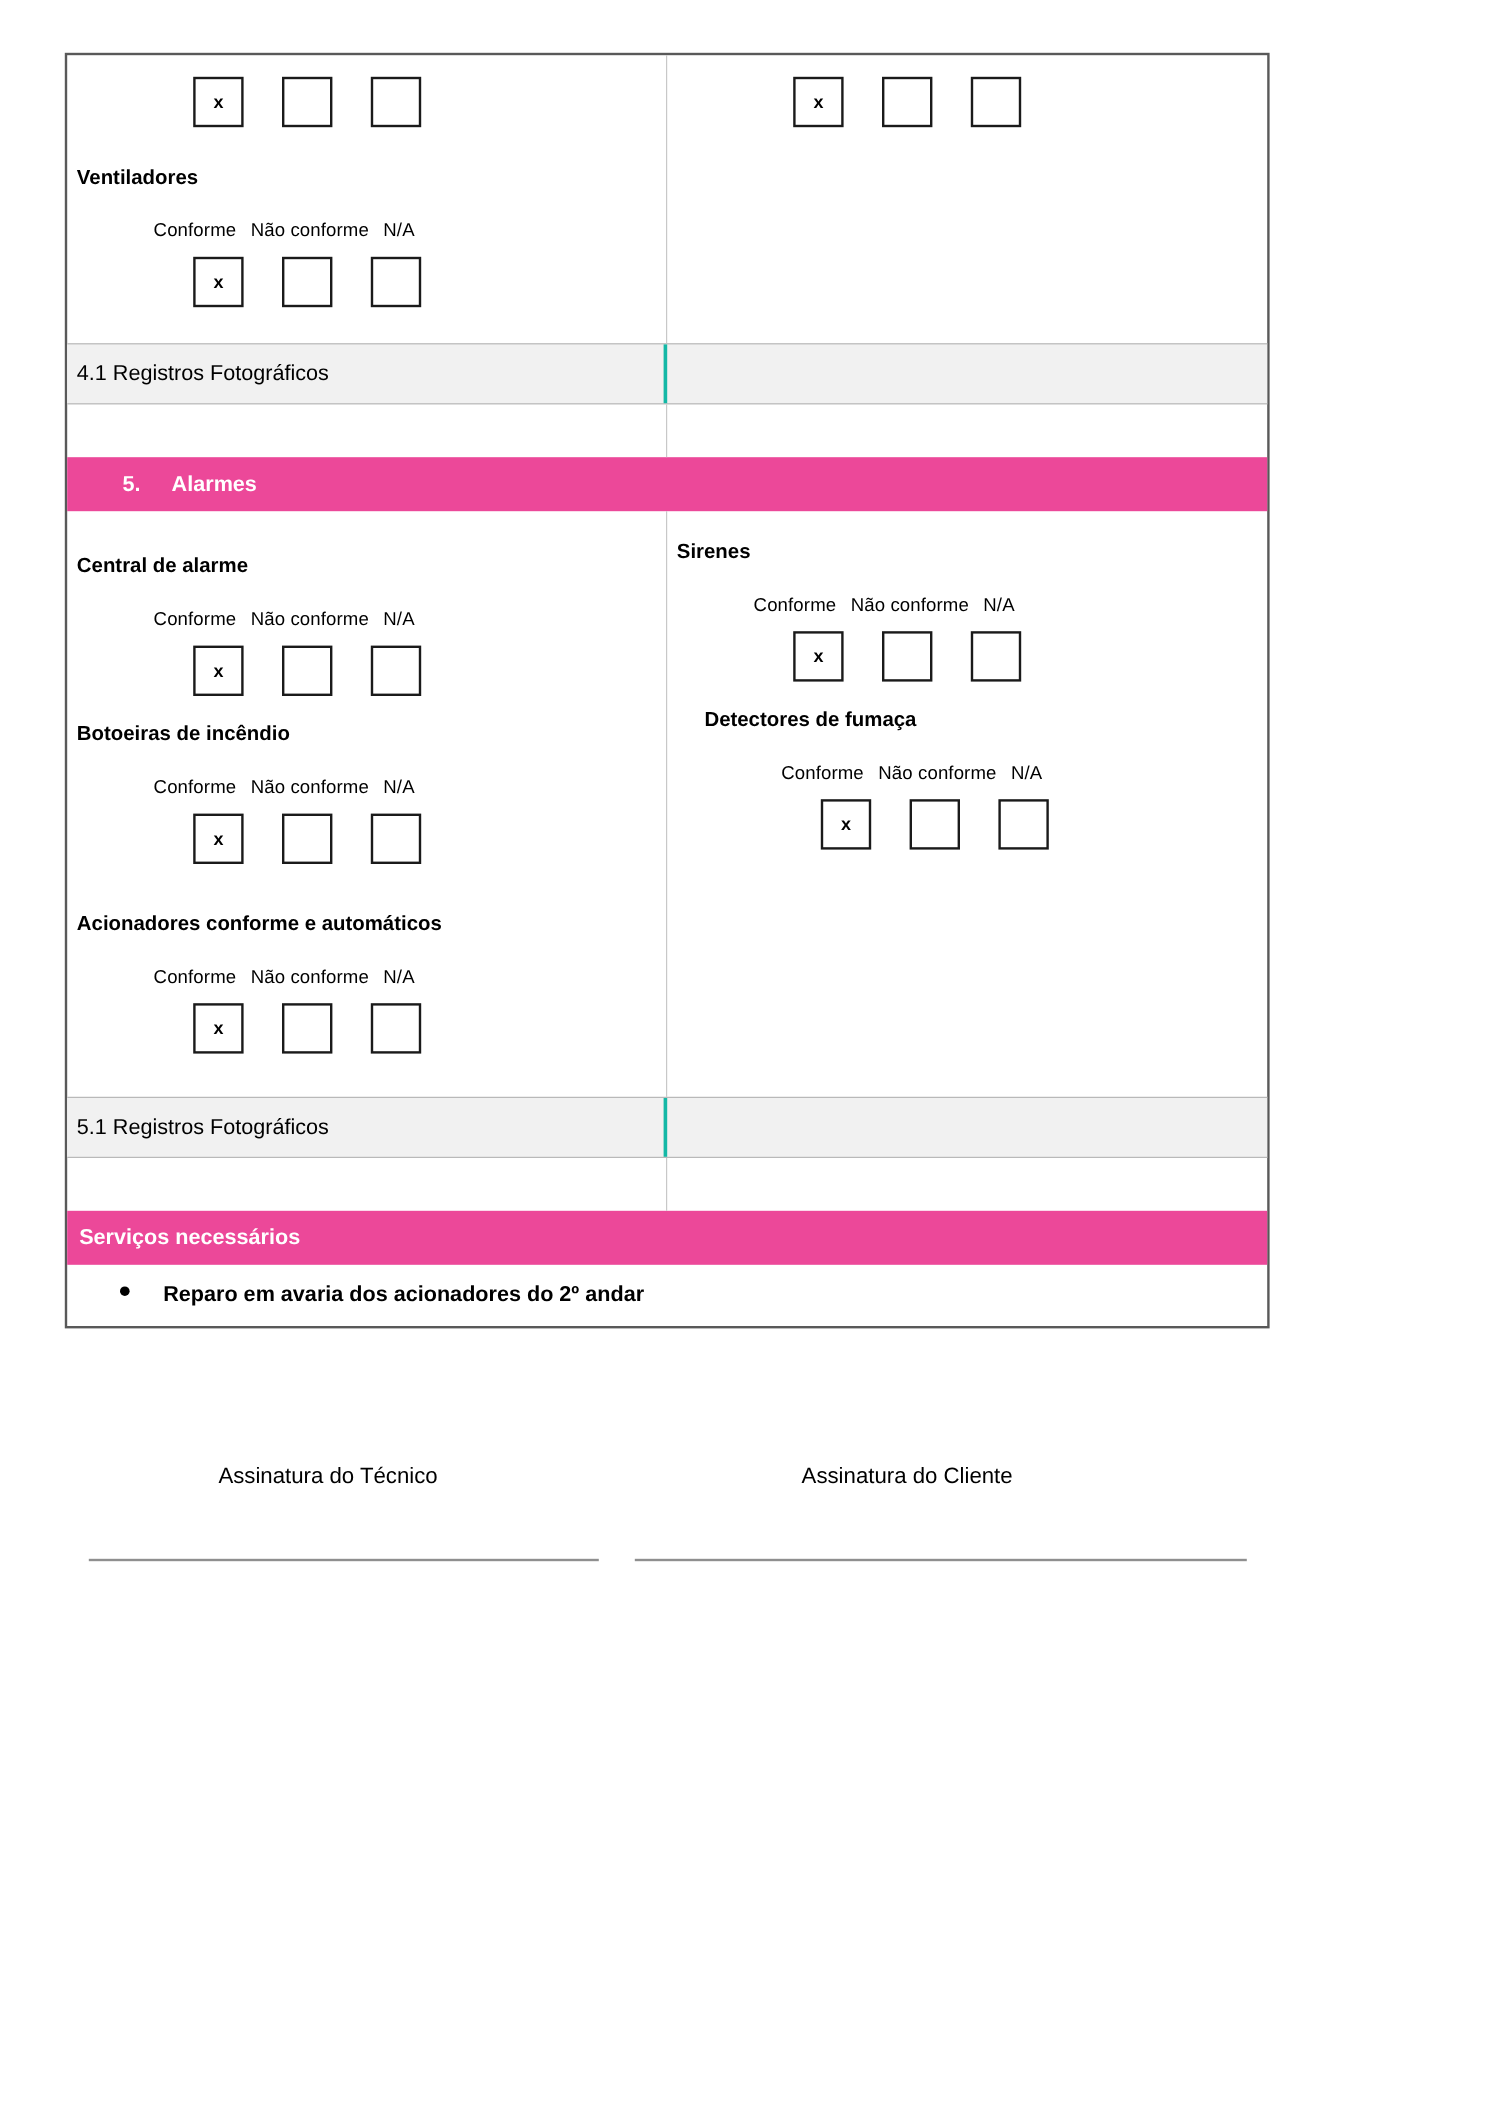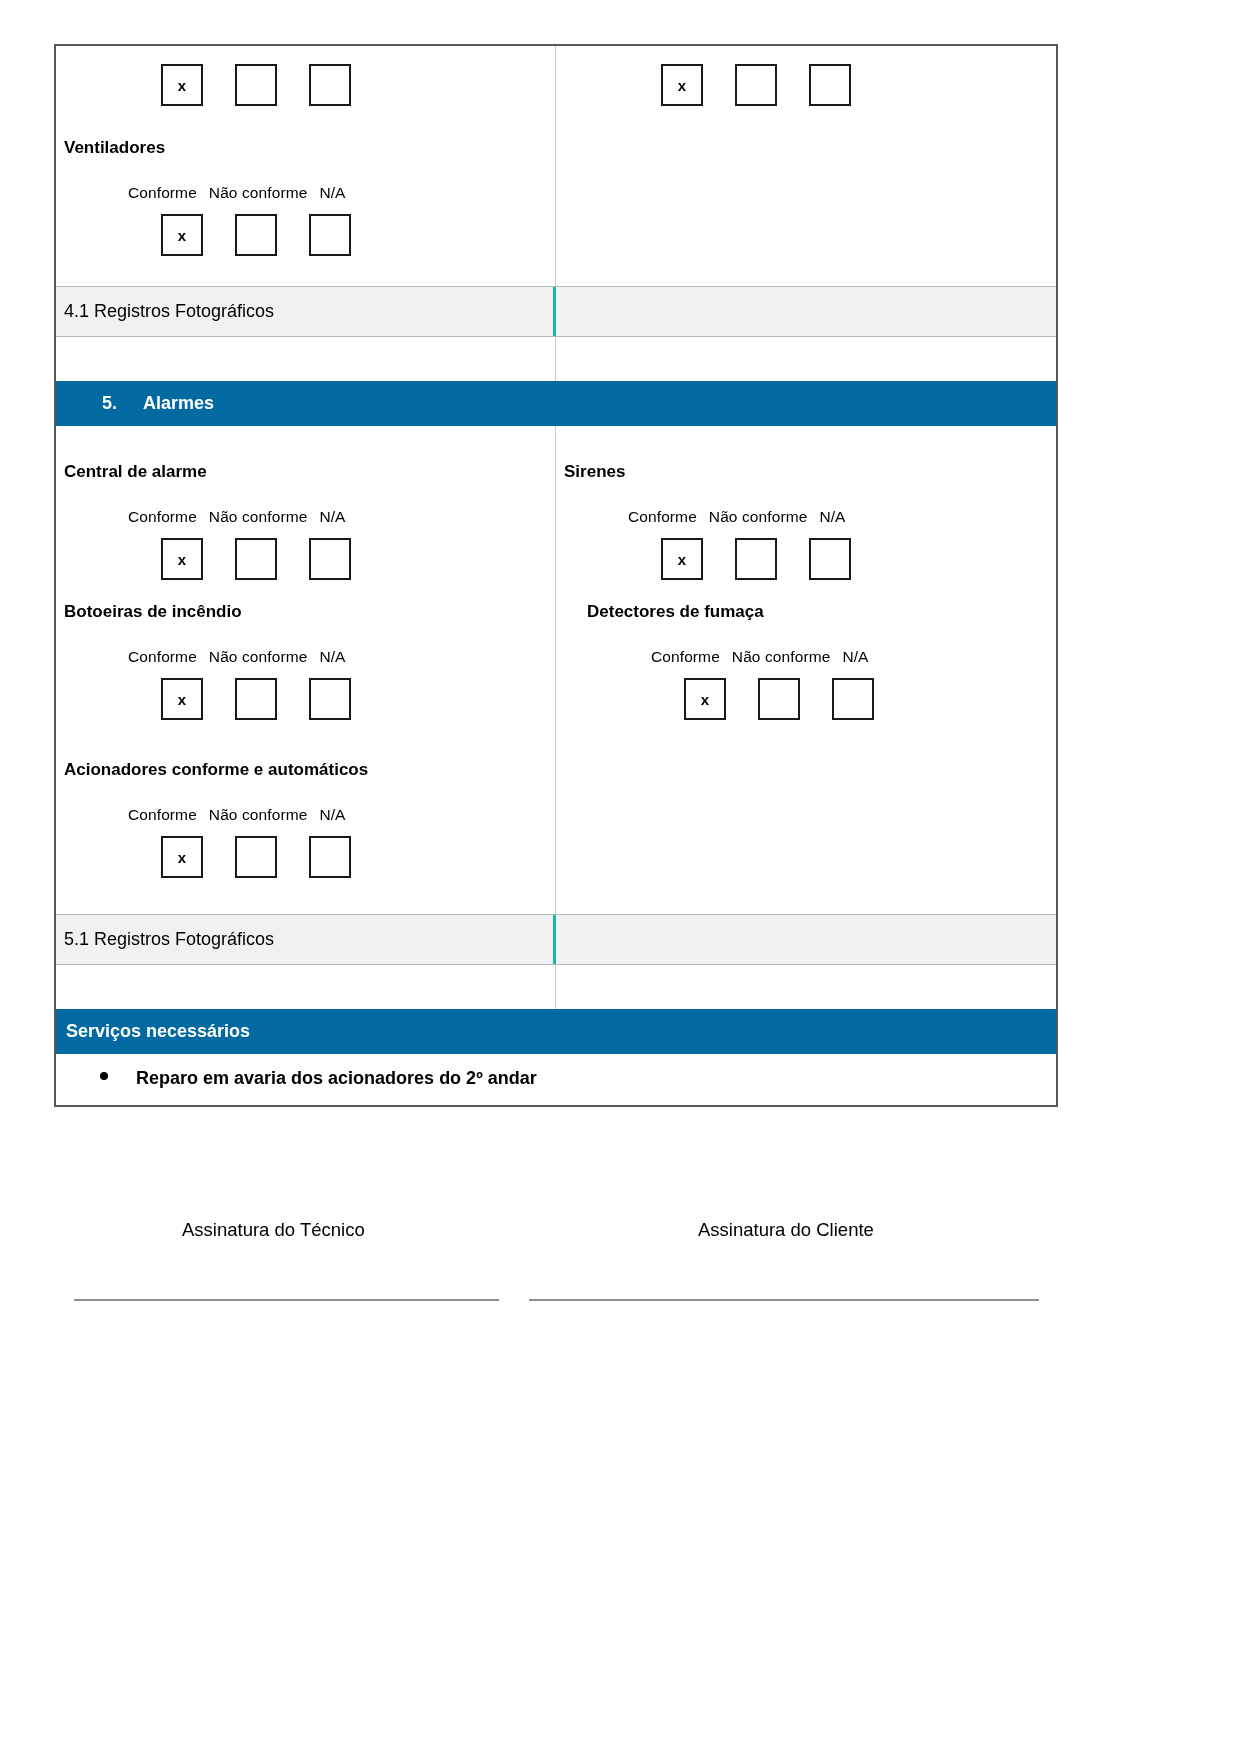--- a/index.html
+++ b/index.html
@@ -101,21 +101,21 @@
     font-size: 18px;
     padding: 14px 0 14px 8px;
     color: #000;
     white-space: nowrap;
   }
 
   .band-empty .col { height: 44px; }
 
   
   .band-dark {
-    background: #0369a1;
+    background: #ec4899;
   }
   .band-dark .dark-label {
     color: #ffffff;
     font-size: 18px;
     font-weight: bold;
     padding: 12px 0 12px 46px;
     white-space: nowrap;
   }
   .band-dark .dark-label.no-indent {
     padding-left: 10px;
@@ -157,21 +157,21 @@
     height: 30px;
     margin-top: 29px;
   }
   .sig-label {
     position: absolute;
     font-size: 18.5px;
     color: #000;
     white-space: nowrap;
   }
   .sig-label.tech { left: 128px; }
-  .sig-label.client { left: 644px; }
+  .sig-label.client { left: 614px; }
 
   .sig-lines {
     position: relative;
     margin-top: 50px;
     height: 4px;
   }
   .sig-line {
     position: absolute;
     height: 2px;
     background: #8f8f8f;
@@ -280,21 +280,21 @@
             <div class="cb"></div>
             <div class="cb"></div>
           </div>
         </div>
 
         <div style="height:36px;"></div>
       </div>
 
       <div class="col col-right">
 
-        <div style="padding-top:36px;">
+        <div style="padding-top:24px;">
           <div class="item-title">Sirenes</div>
           <div class="legend" style="margin-top:26px;">
             <span>Conforme</span><span>Não conforme</span><span>N/A</span>
           </div>
           <div class="cb-group" style="margin-top:12px;">
             <div class="cb">x</div>
             <div class="cb"></div>
             <div class="cb"></div>
           </div>
         </div>

